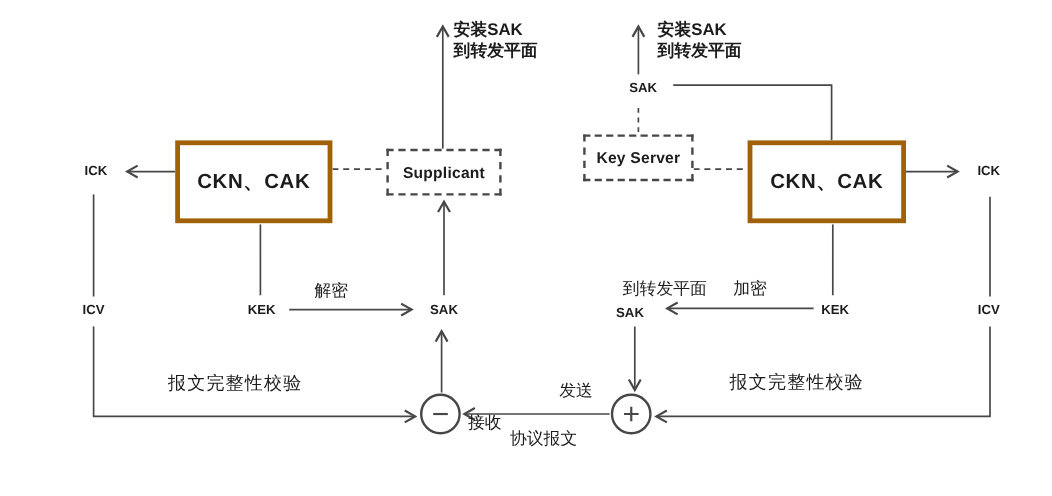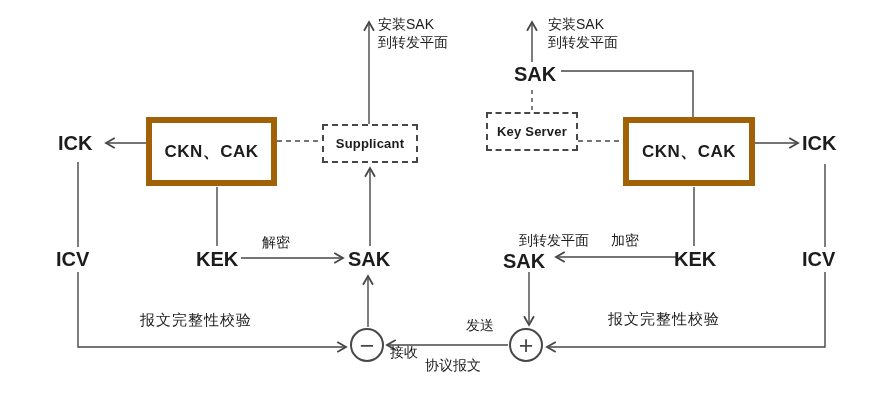--- a/index.html
+++ b/index.html
@@ -3,31 +3,31 @@
 <meta charset="utf-8">
 <style>
   html,body{margin:0;padding:0;background:#fff;}
   #stage{
     position:relative;width:877px;height:413px;background:#ffffff;
     font-family:"Liberation Sans","DejaVu Sans",sans-serif;color:#1c1c1c;
     overflow:hidden;
   }
   #wires{position:absolute;left:0;top:0;width:877px;height:413px;}
   .box{
-    position:absolute;box-sizing:border-box;border:6px solid #a16207;
+    position:absolute;box-sizing:border-box;border:4px solid #a16207;
     display:flex;align-items:center;justify-content:center;background:#fff;
   }
   .box.dashed{border:2px dashed #474747;}
   .box-label{font-size:17px;font-weight:600;letter-spacing:.5px;white-space:nowrap;}
   .box-label.small{font-size:13px;letter-spacing:.2px;}
   .label{position:absolute;white-space:nowrap;line-height:17px;}
-  .key{font-size:20px;font-weight:600;width:44px;text-align:left;}
+  .key{font-size:11px;font-weight:600;width:44px;text-align:center;}
   .cn{font-size:14px;}
   .cn15{font-size:15px;letter-spacing:1px;text-align:center;width:150px;}
-  .install{font-size:14px;line-height:18px;}
+  .install{font-size:14px;line-height:18px;font-weight:bold;}
   .node{
     position:absolute;box-sizing:border-box;width:34px;height:34px;
     border:2px solid #474747;border-radius:50%;background:#fff;
     display:flex;align-items:center;justify-content:center;
     font-size:25px;font-weight:400;color:#474747;line-height:1;
   }
   .eapol{position:absolute;text-align:center;width:110px;}
   .eapol .l1{font-size:13px;font-weight:600;line-height:16px;}
   .eapol .l2{font-size:14px;line-height:18px;}
 </style>

